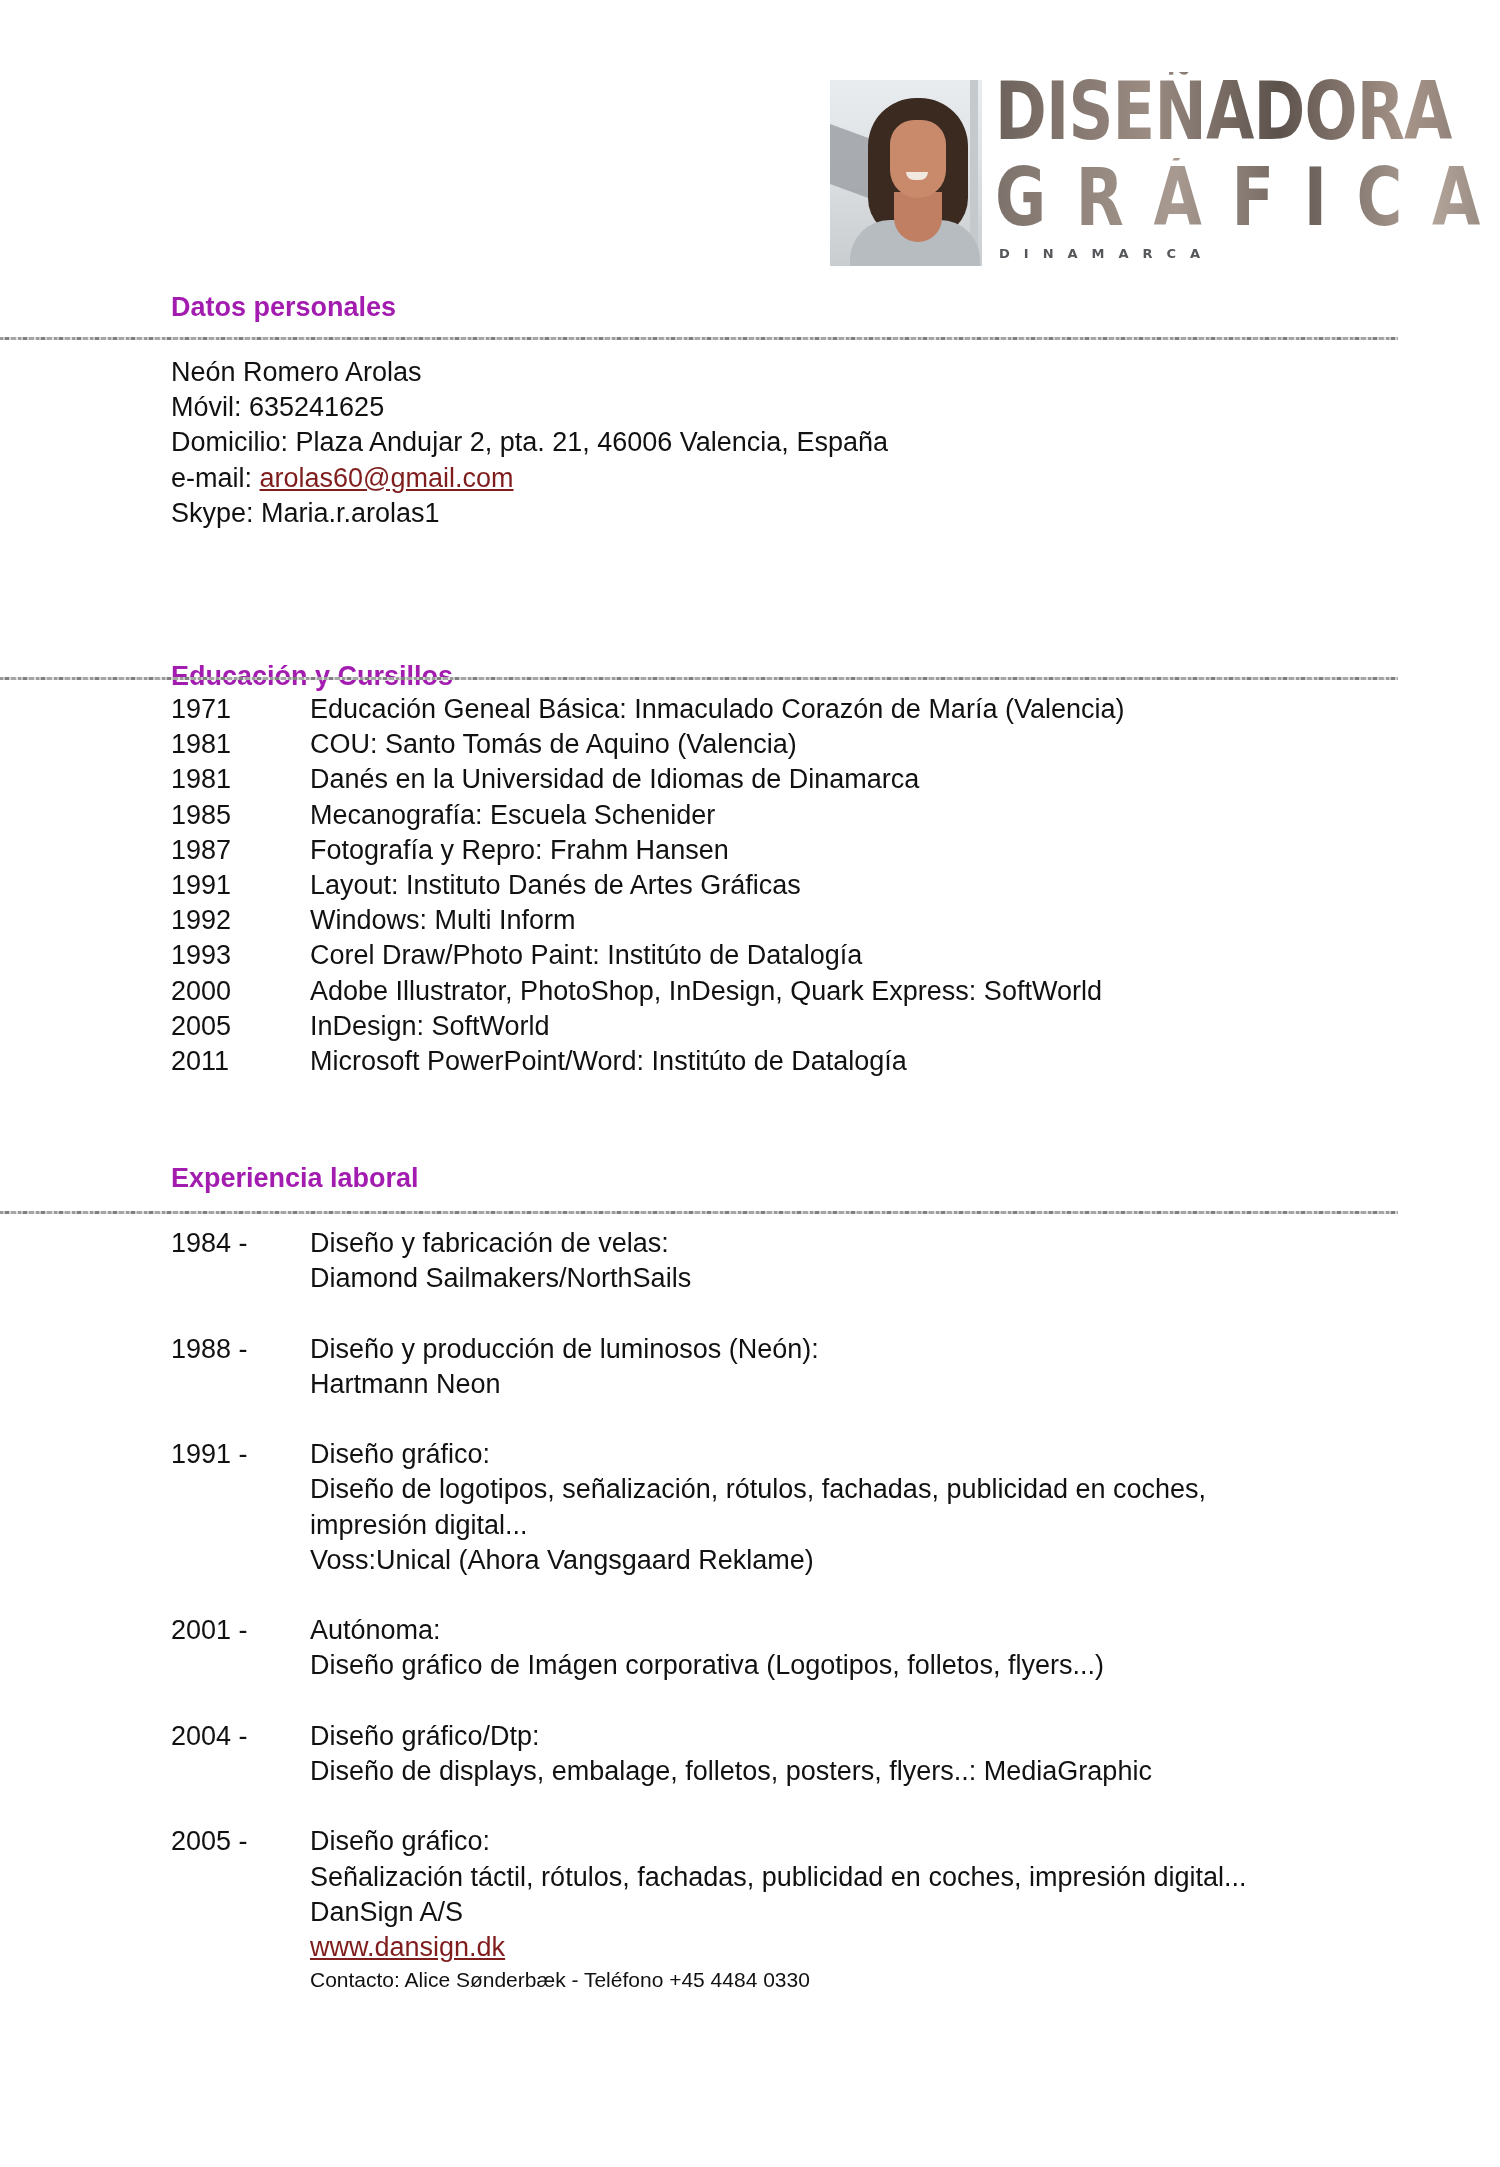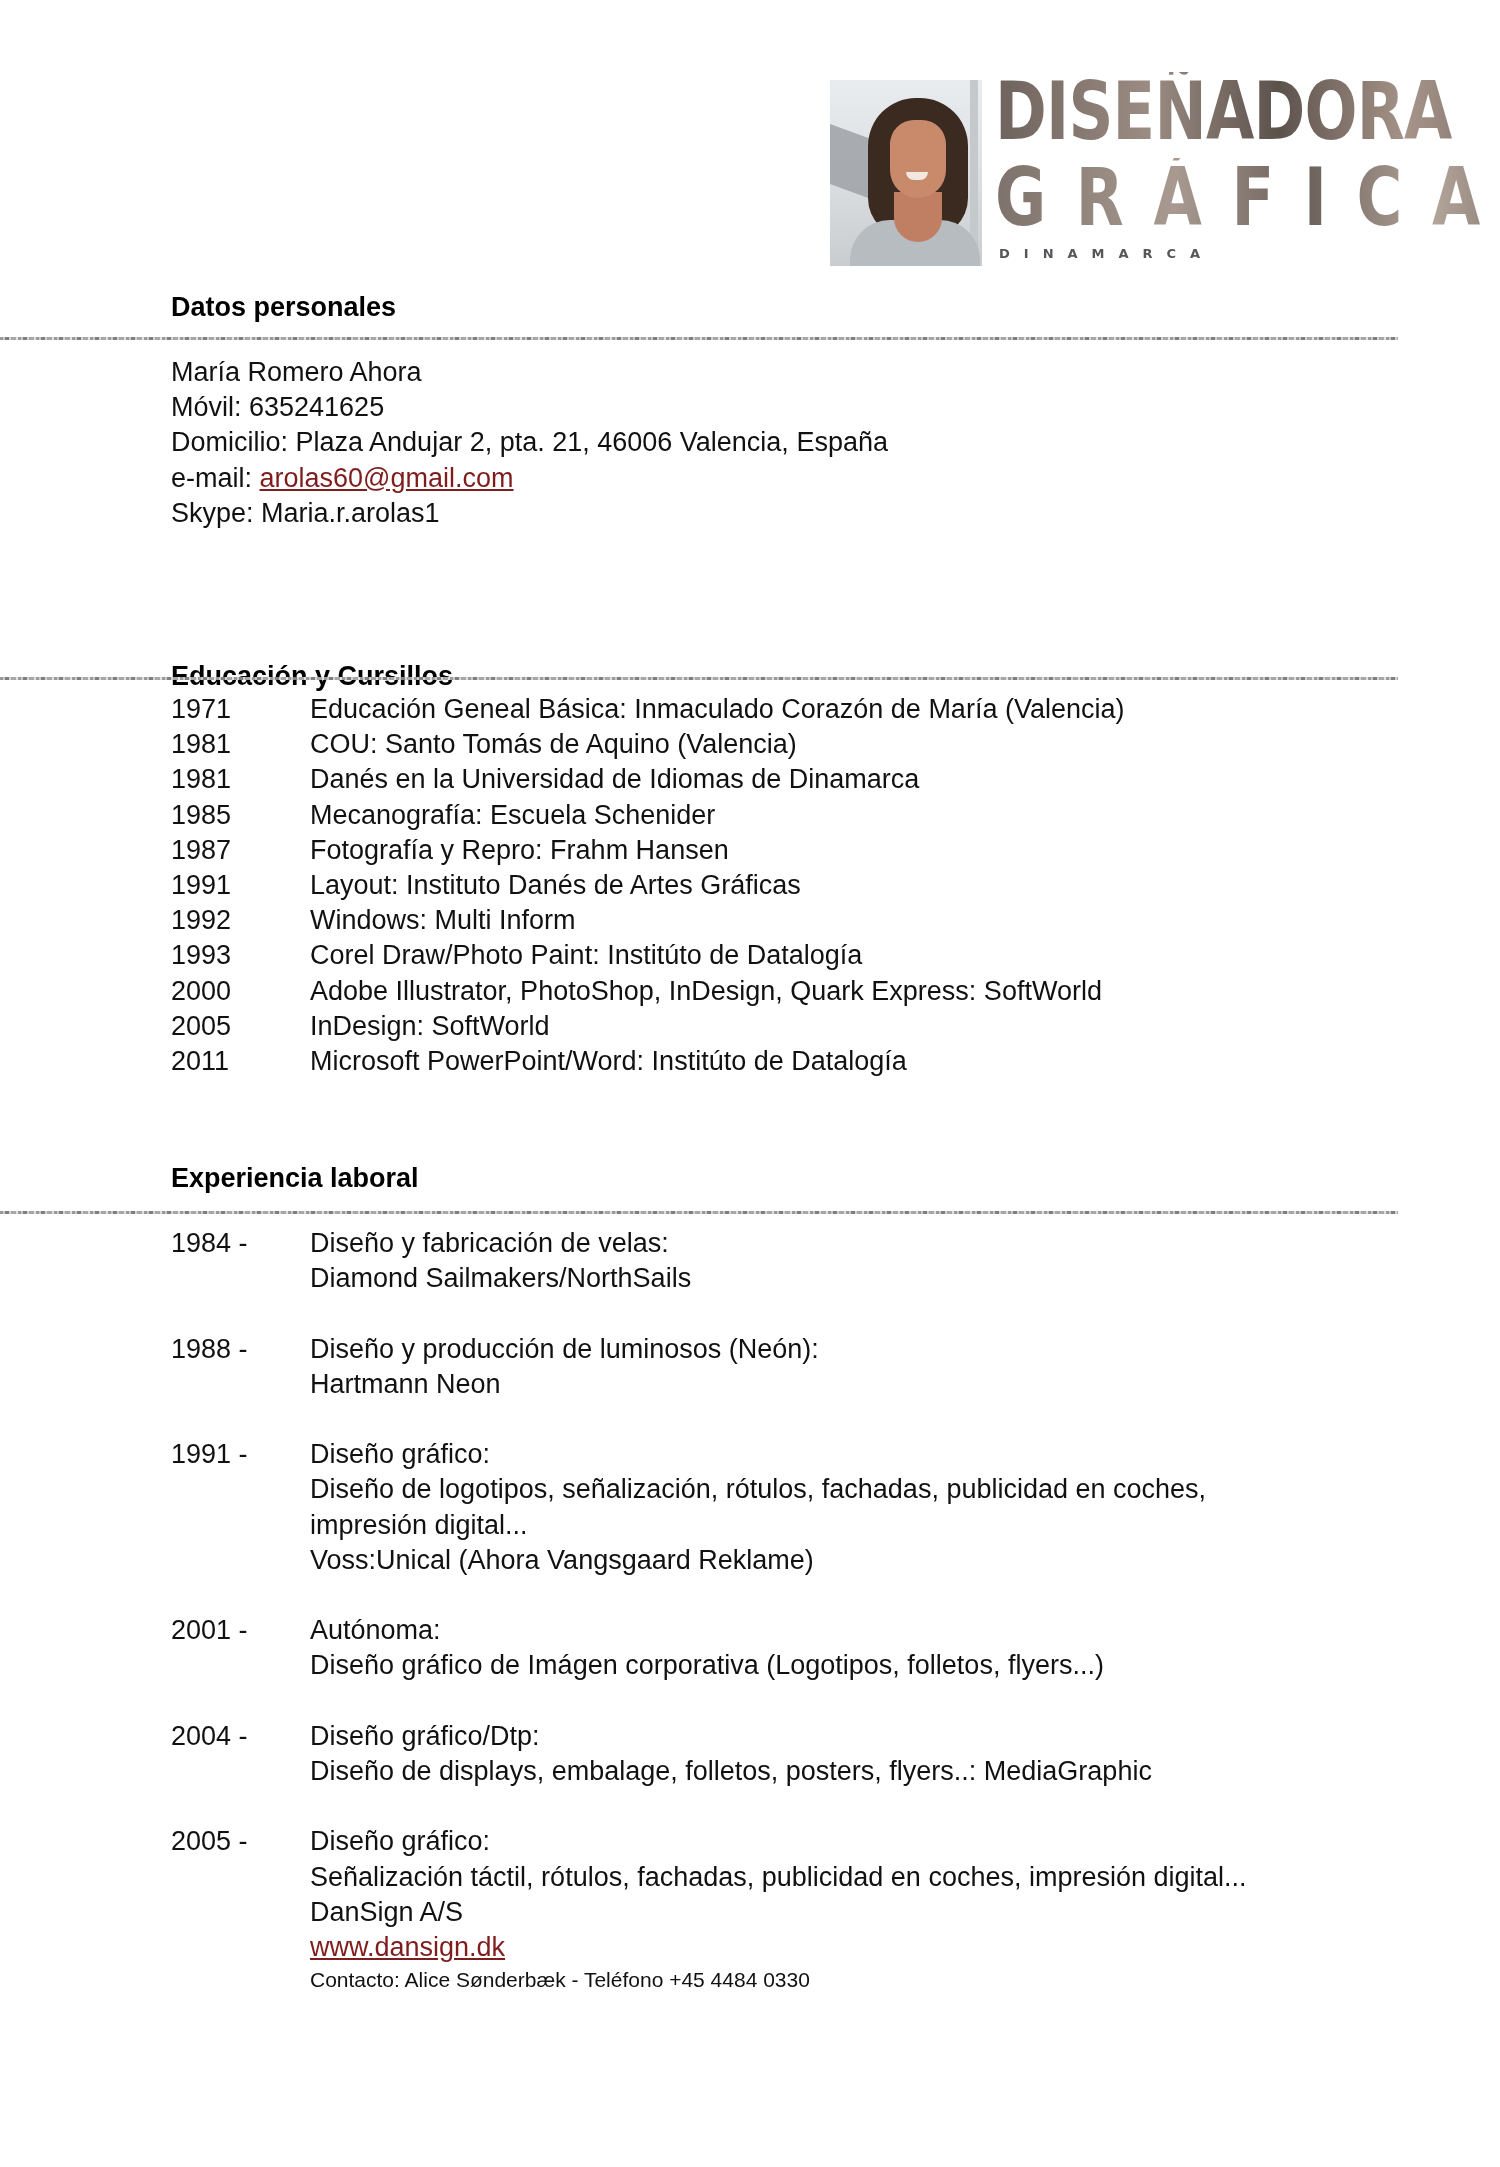--- a/index.html
+++ b/index.html
@@ -21,21 +21,21 @@
                 letter-spacing:-1px; transform:scaleX(0.78); transform-origin:left top; white-space:nowrap;
                 background:linear-gradient(90deg,#6d625c,#9b8c83 30%,#5c524c 55%,#a69489 80%,#7a6e68);
                 -webkit-background-clip:text; background-clip:text; color:transparent; }
   .logo-line2 { font-family:"DejaVu Sans", sans-serif; font-weight:bold; font-size:80px; line-height:80px;
                 letter-spacing:38px; transform:scaleX(0.78); transform-origin:left top; white-space:nowrap; margin-top:6px;
                 background:linear-gradient(90deg,#7d726b,#a89a90 35%,#6a5f59 60%,#b4a59a 85%,#8a7e77);
                 -webkit-background-clip:text; background-clip:text; color:transparent; }
   .logo-sub { font-family:"DejaVu Sans", sans-serif; font-weight:bold; font-size:13px; letter-spacing:14px;
               color:#55575a; margin-top:8px; padding-left:4px; }
   
-  .heading { left:171px; font-weight:bold; font-size:27px; color:#000000; white-space:nowrap; }
+  .heading { left:171px; font-weight:bold; font-size:27px; color:#a21caf; white-space:nowrap; }
   .rule { left:0; width:1398px; height:3px;
           background:repeating-linear-gradient(90deg,#9a9a9a 0 3px,#c8c8c8 3px 5px,#7f7f7f 5px 9px,#d2d2d2 9px 11px,#a6a6a6 11px 16px,#e0e0e0 16px 18px); }
   .lines { left:171px; font-size:27px; line-height:35.2px; white-space:nowrap; }
   .link { color:#7f1d1d; text-decoration:underline; }
   .row { display:flex; height:35.2px; line-height:35.2px; font-size:27px; white-space:nowrap; }
   .yr { width:139px; flex:none; }
   .desc { flex:none; }
   .exp-entry { display:flex; font-size:27px; line-height:35.2px; white-space:nowrap; margin-bottom:35.2px; }
   .exp-entry .yr { width:139px; }
   .small { font-size:21px; line-height:30px; }
@@ -54,21 +54,21 @@
 </div>
 <div class="abs logo">
   <div class="logo-line1">DISEÑADORA</div>
   <div class="logo-line2">GRÁFICA</div>
   <div class="logo-sub">DINAMARCA</div>
 </div>
 
 <div class="abs heading" style="top:292px;">Datos personales</div>
 <div class="abs rule" style="top:337px;"></div>
 <div class="abs lines" style="top:355px;">
-  <div>María Romero Ahora</div>
+  <div>Neón Romero Arolas</div>
   <div>Móvil: 635241625</div>
   <div>Domicilio: Plaza Andujar 2, pta. 21, 46006 Valencia, España</div>
   <div><span>e-mail: </span><span class="link">arolas60@gmail.com</span></div>
   <div>Skype: Maria.r.arolas1</div>
 </div>
 
 <div class="abs heading" style="top:624px;margin-top:37px;">Educación y Cursillos</div>
 <div class="abs rule" style="top:677px;"></div>
 <div class="abs lines" style="top:692px;">
   <div class="row">

